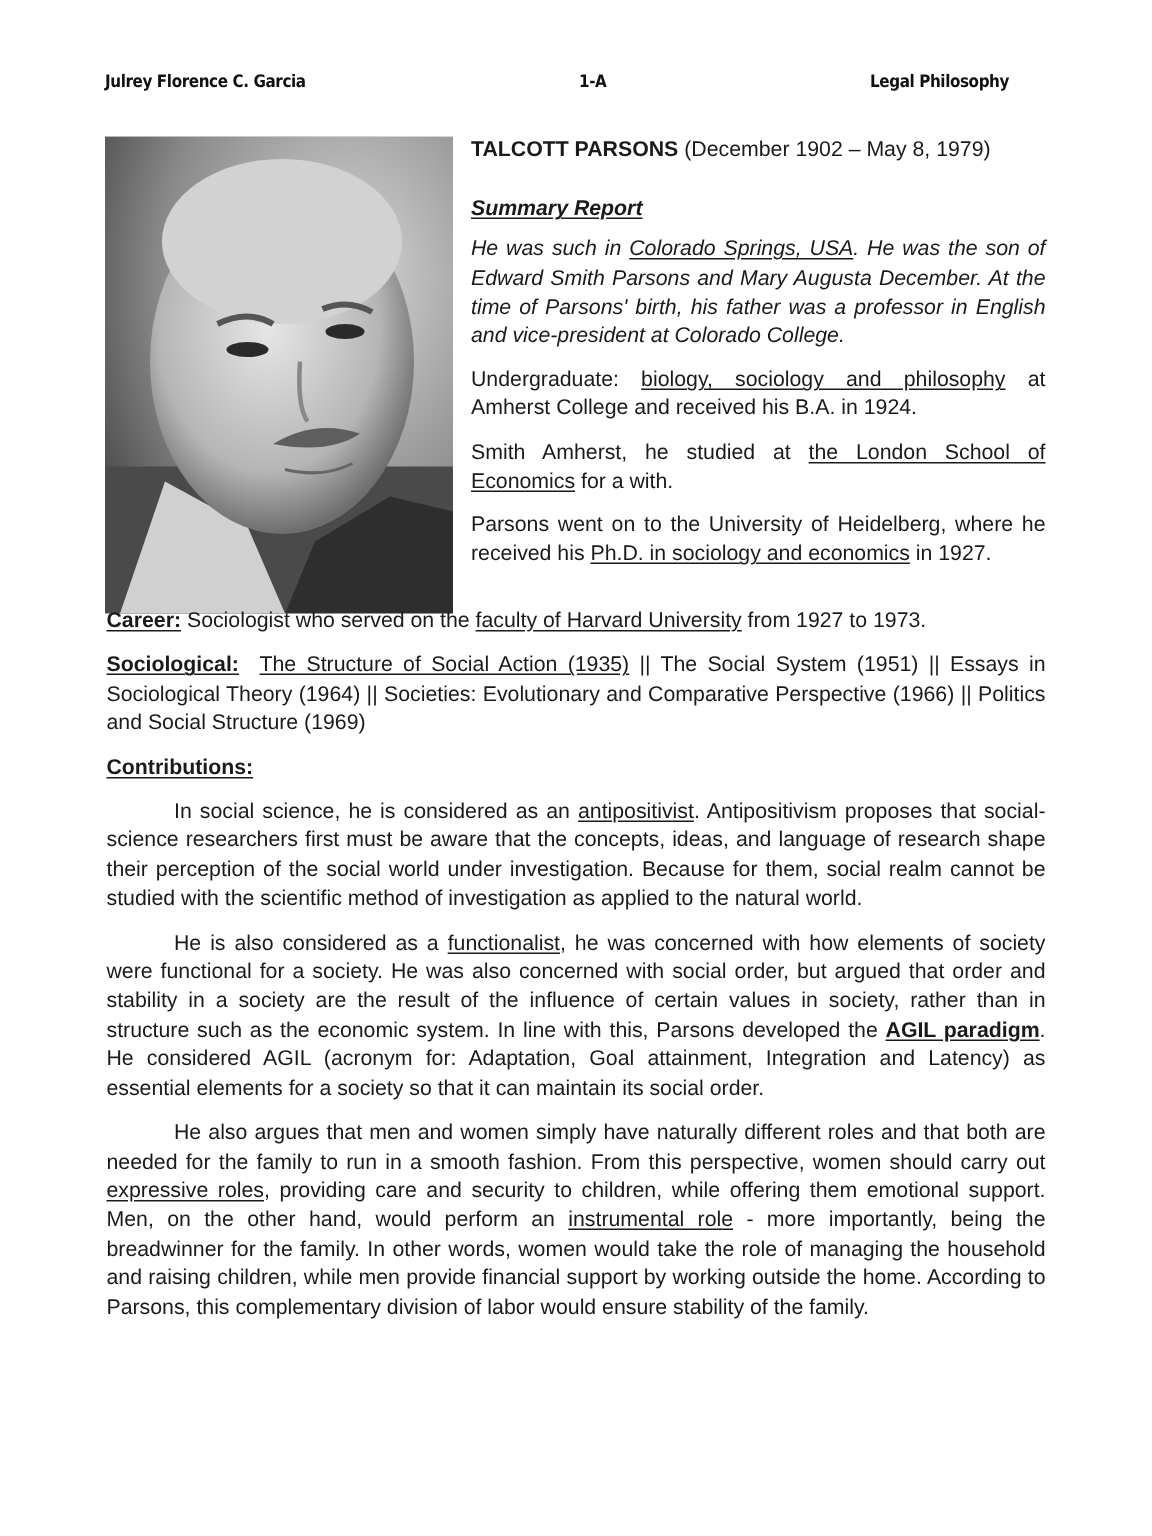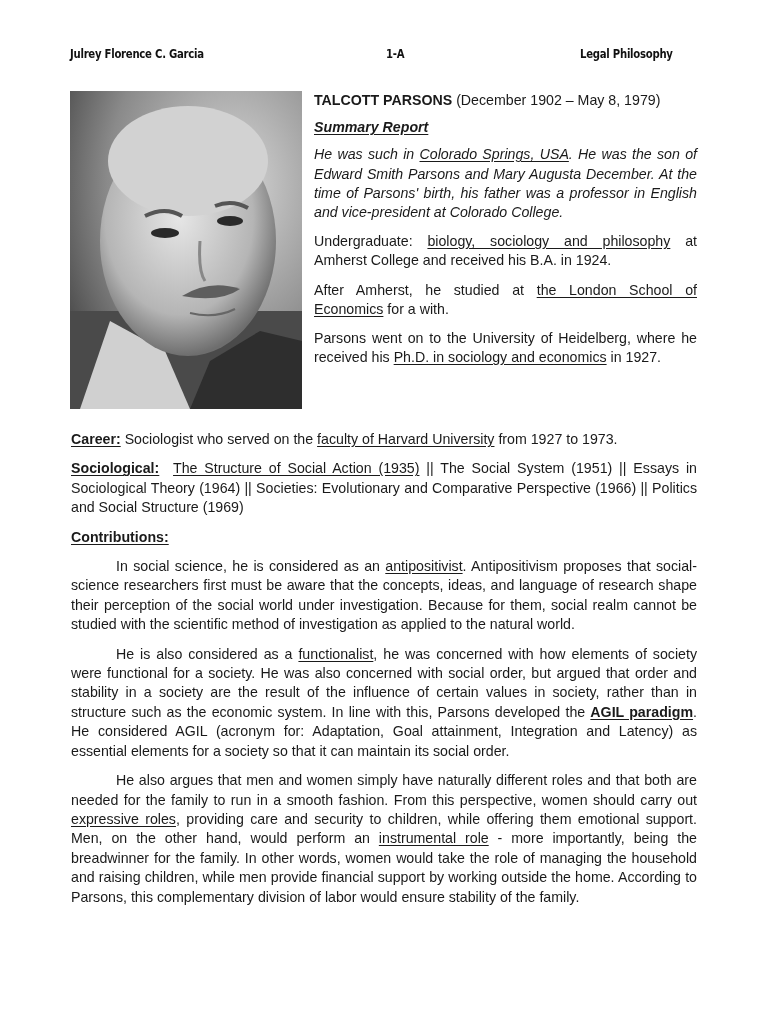--- a/index.html
+++ b/index.html
@@ -54,41 +54,41 @@
     <ellipse cx="160" cy="130" rx="13" ry="5" fill="#2a2a2a"></ellipse>
     <path d="M75 125 Q95 115 112 125" stroke="#555" stroke-width="4" fill="none"></path>
     <path d="M145 115 Q162 108 178 117" stroke="#555" stroke-width="4" fill="none"></path>
     <path d="M130 150 Q128 180 135 190" stroke="#888" stroke-width="3" fill="none"></path>
     <path d="M112 205 Q140 188 170 198 Q150 212 112 205 Z" fill="#5e5e5e"></path>
     <path d="M120 222 Q145 228 165 218" stroke="#666" stroke-width="2" fill="none"></path>
   </svg>
 </div>
 
 <div class="right">
-  <p style="margin-bottom:8px;">
+  <p style="margin-bottom:20px;">
     <b>TALCOTT PARSONS</b><span> (December 1902 – May 8, 1979)</span>
   </p>
   <p style="margin-bottom:8px;">
     <b class="ital"><u>Summary Report</u></b>
   </p>
   <p class="ital">
     <span>He was such in </span><u>Colorado Springs, USA</u><span>. He was the son of Edward Smith Parsons and Mary Augusta December. At the time of Parsons' birth, his father was a professor in English and vice-president at Colorado College.</span>
   </p>
   <p>
     <span>Undergraduate: </span><u>biology, sociology and philosophy</u><span> at Amherst College and received his B.A. in 1924.</span>
   </p>
   <p>
-    <span>After Amherst, he studied at </span><u>the London School of Economics</u><span> for a with.</span>
+    <span>Smith Amherst, he studied at </span><u>the London School of Economics</u><span> for a with.</span>
   </p>
   <p>
     <span>Parsons went on to the University of Heidelberg, where he received his </span><u>Ph.D. in sociology and economics</u><span> in 1927.</span>
   </p>
 </div>
 
-<div class="full" style="top:430px;">
+<div class="full" style="top:405px;">
   <p>
     <b><u>Career:</u></b><span> Sociologist who served on the </span><u>faculty of Harvard University</u><span> from 1927 to 1973.</span>
   </p>
   <p>
     <b><u>Sociological:</u></b>&nbsp;&nbsp;<u>The Structure of Social Action (1935)</u><span> || The Social System (1951) || Essays in Sociological Theory (1964) || Societies: Evolutionary and Comparative Perspective (1966) || Politics and Social Structure (1969)</span>
   </p>
   <p>
     <b><u>Contributions:</u></b>
   </p>
   <p class="indent">

